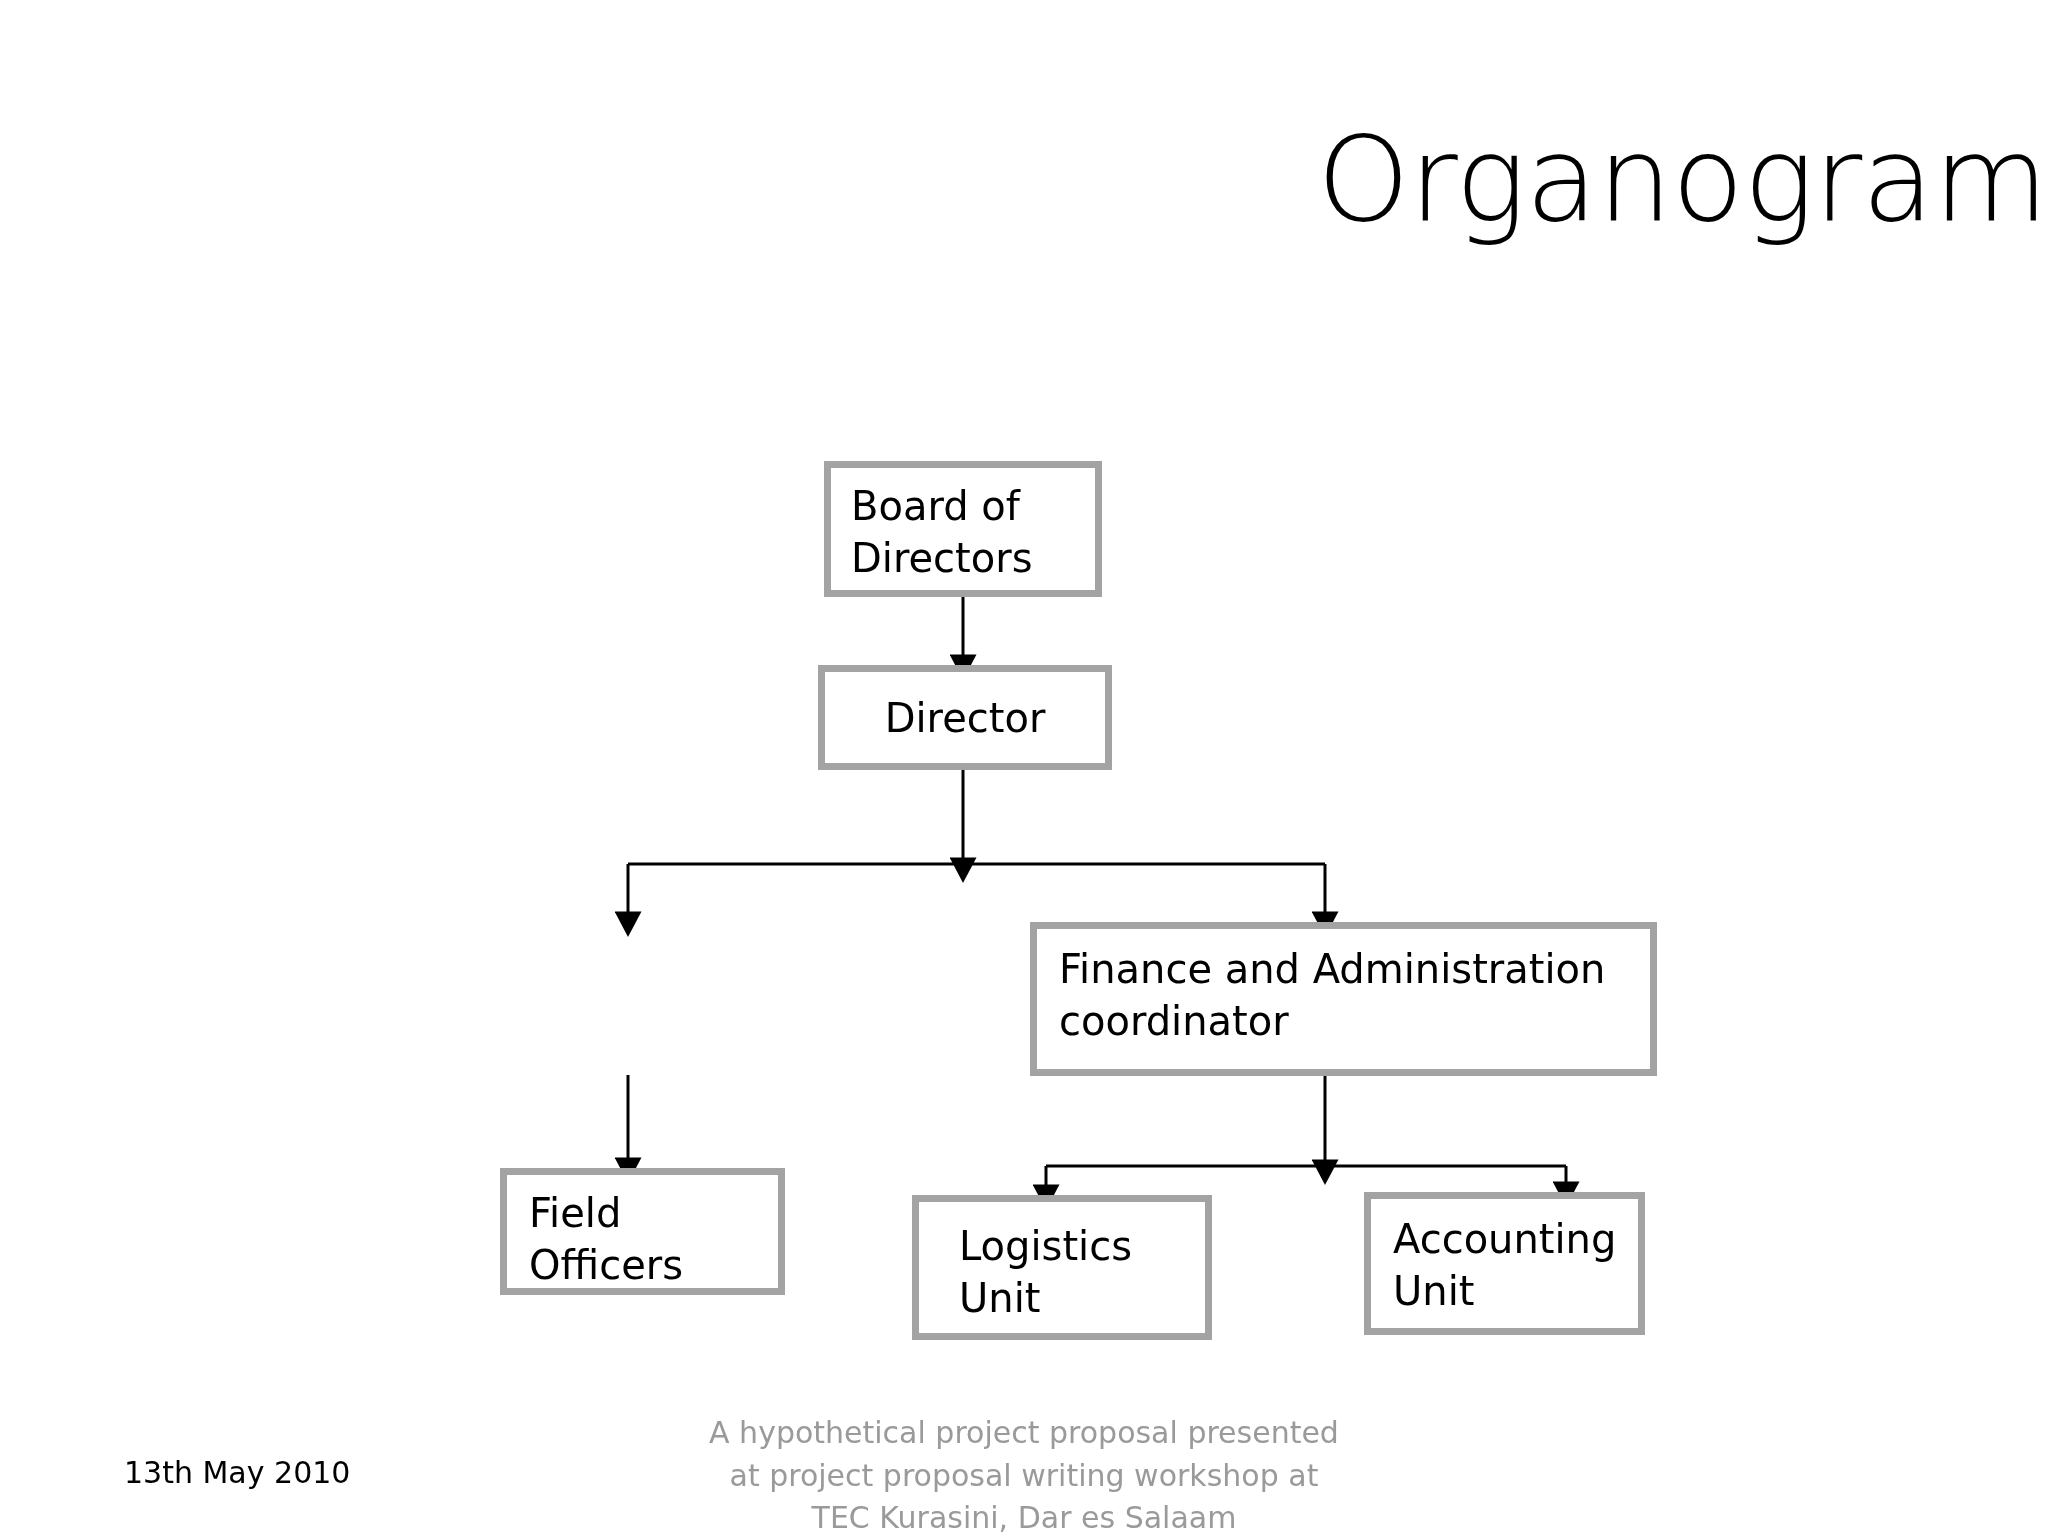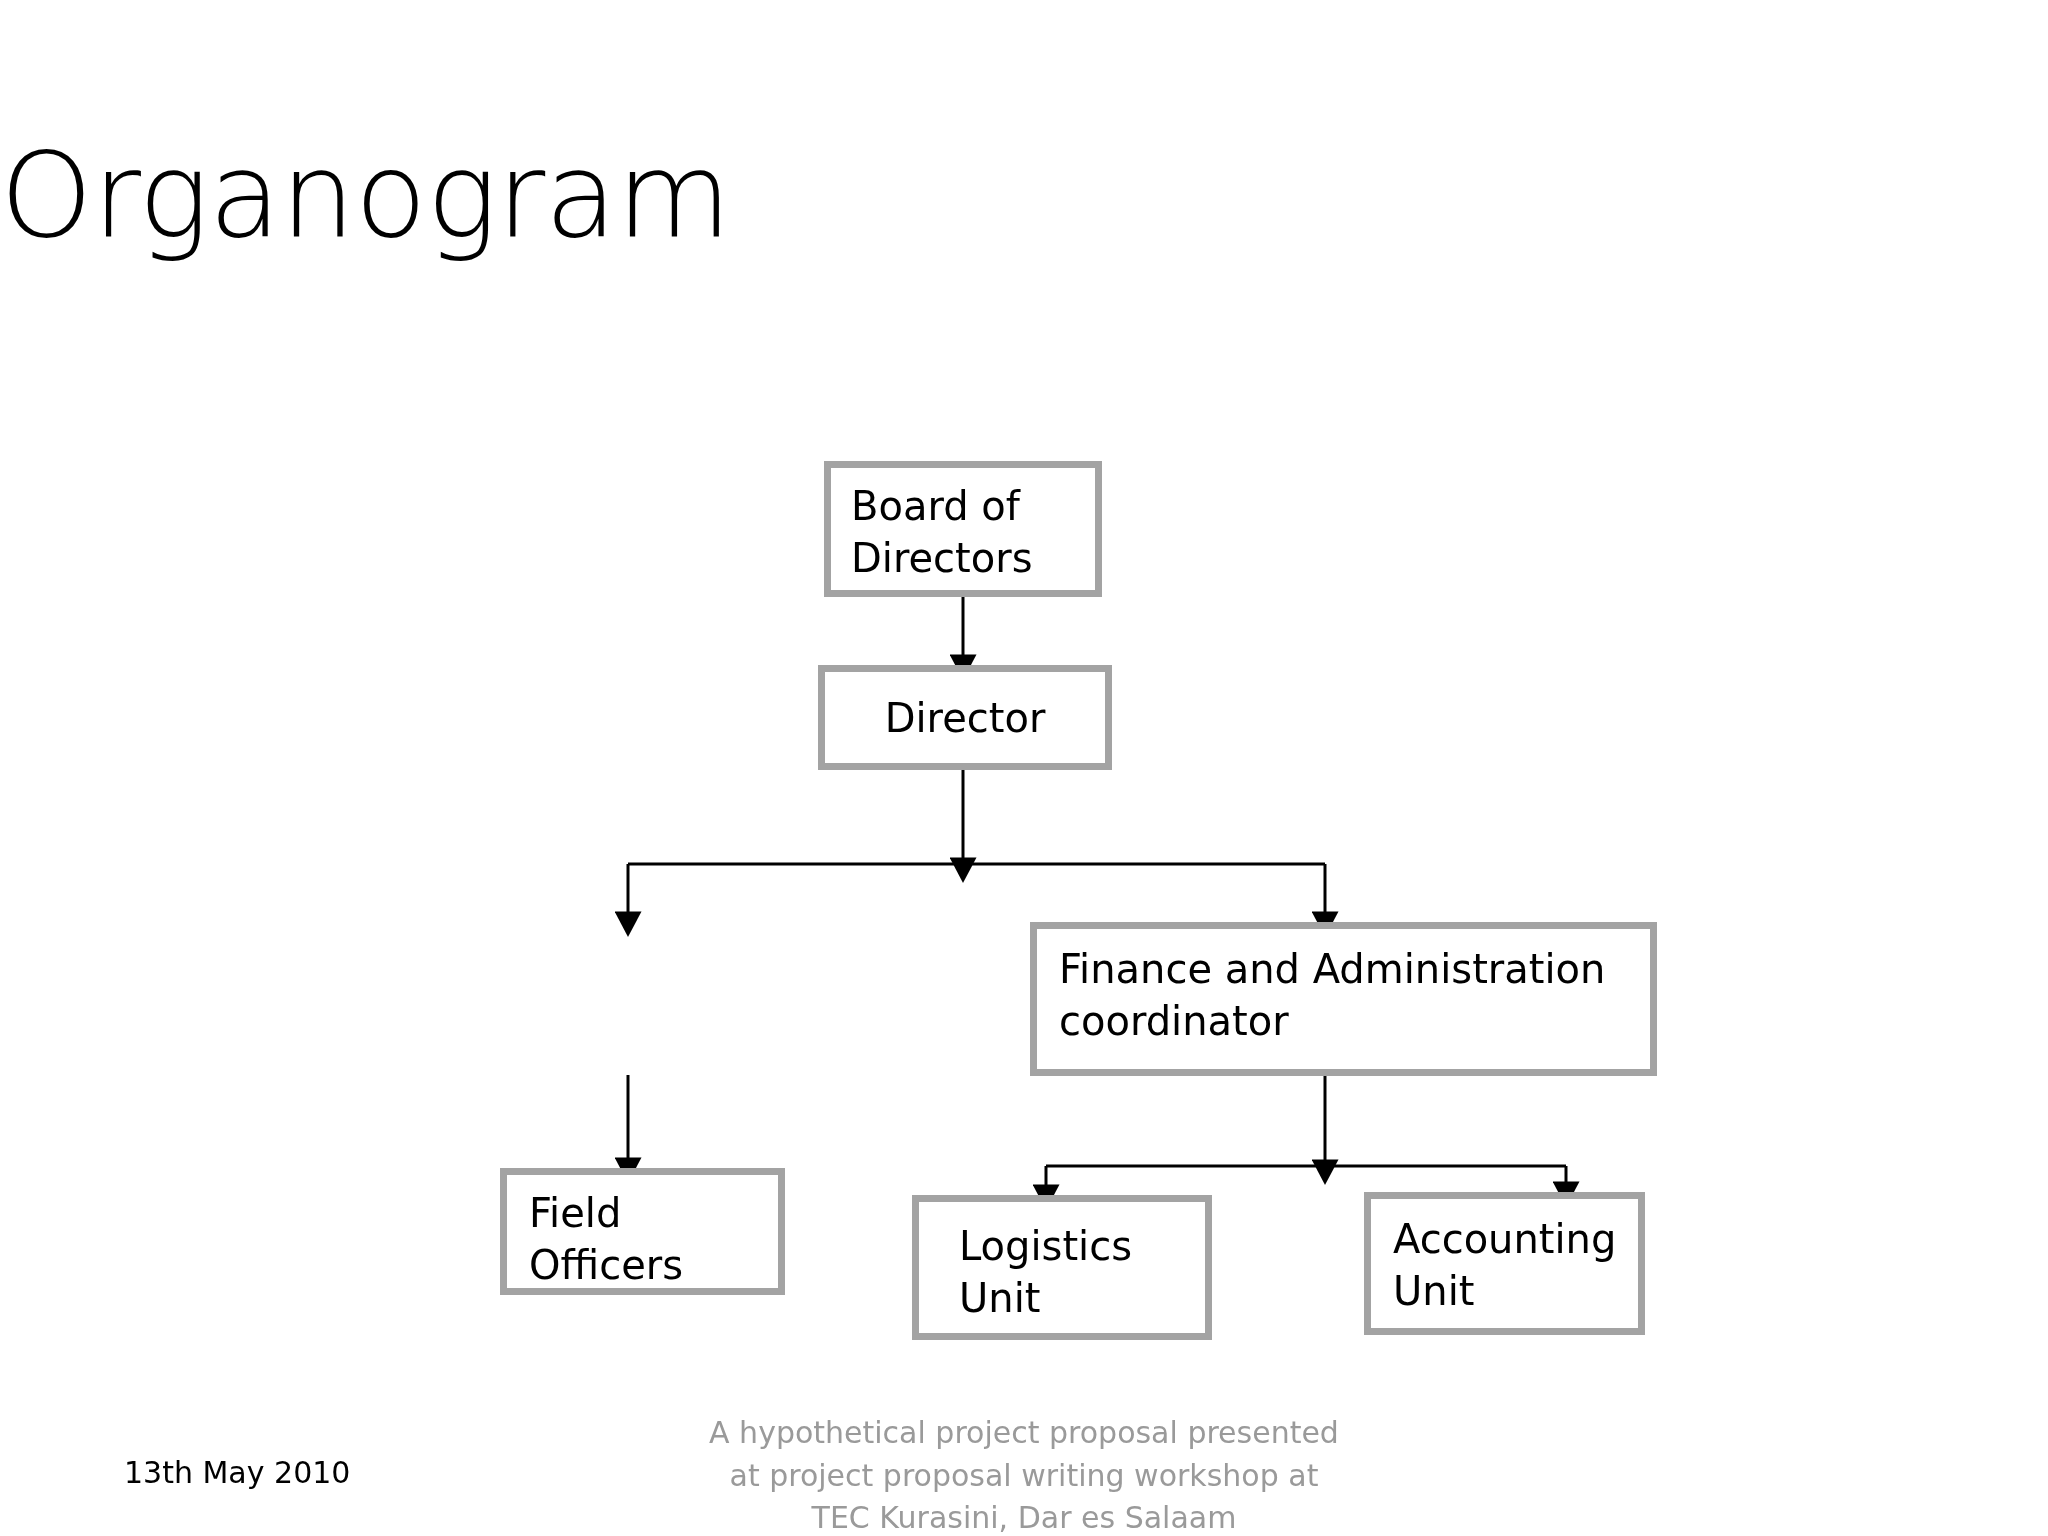--- a/index.html
+++ b/index.html
@@ -15,29 +15,28 @@
     overflow: hidden;
     font-family: "DejaVu Sans", "Liberation Sans", sans-serif;
   }
 
   
   #slide-title {
     position: absolute;
     left: 0;
     top: 118px;
     width: 2048px;
-    text-align: left;
+    text-align: right;
     font-family: "DejaVu Sans", "Liberation Sans", sans-serif;
     font-size: 118px;
     font-weight: 300;
     line-height: 1.05;
     color: #000000;
     letter-spacing: -0.5px;
     white-space: nowrap;
-    margin-top: 16px;
   }
 
   
   #connectors {
     position: absolute;
     left: 0;
     top: 0;
     width: 2048px;
     height: 1536px;
     pointer-events: none;

